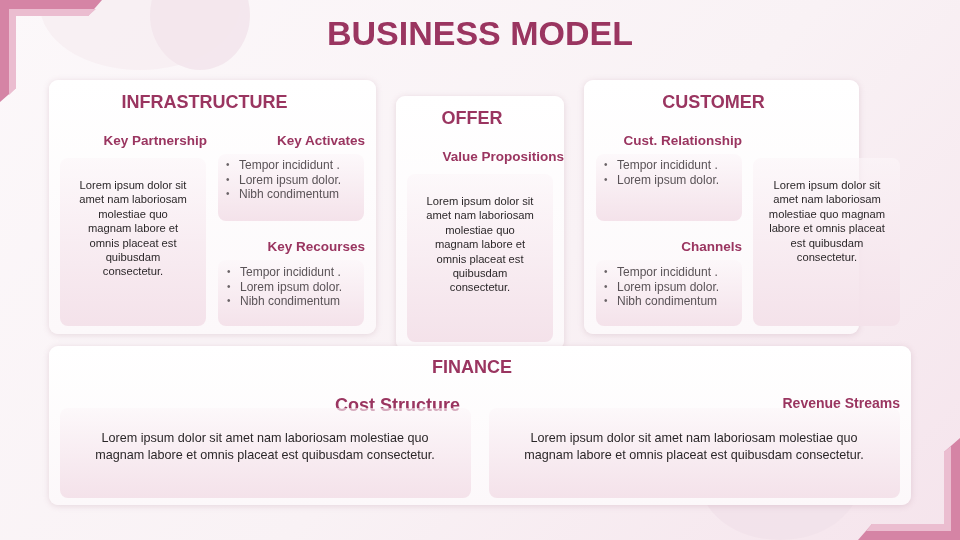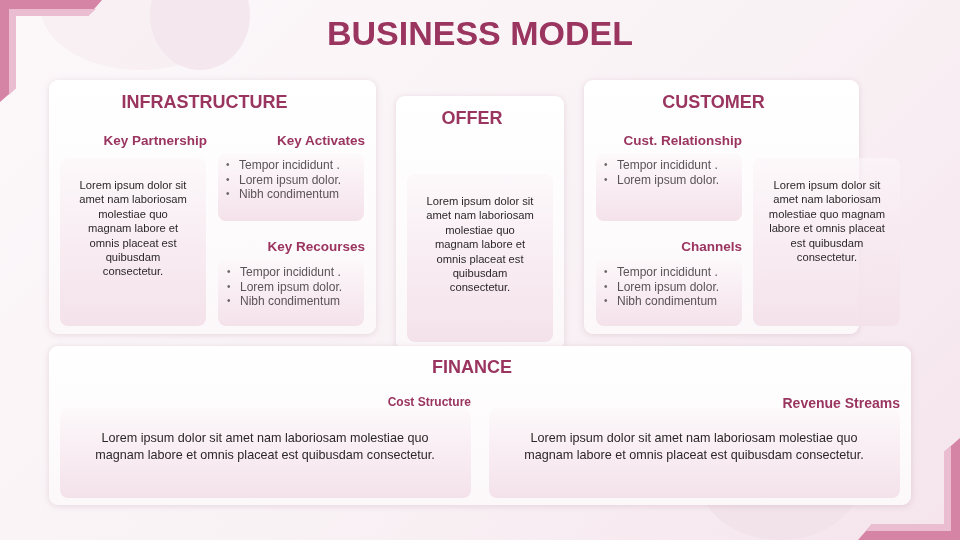--- a/index.html
+++ b/index.html
@@ -80,20 +80,21 @@
   <div class="panel" style="left:169px;top:180px;width:146px;height:66px;"></div>
   <ul class="bullets" style="left:178px;top:185px;">
     <li>Tempor incididunt .</li>
     <li>Lorem ipsum dolor.</li>
     <li>Nibh condimentum</li>
   </ul>
 </div>
 
 <div class="card" style="left:396px;top:80px;width:168px;height:254px;margin-top:16px;">
   <div class="card-title" style="top:12px;">OFFER</div>
+  <div class="sub" style="left:0;width:168px;top:53px;">Value Propositions</div>
   <div class="panel" style="left:11px;top:78px;width:146px;height:168px;"></div>
   <div class="para" style="left:28px;width:112px;top:98px;">Lorem ipsum dolor sit amet nam laboriosam molestiae quo magnam labore et omnis placeat est quibusdam consectetur.</div>
 </div>
 
 <div class="card" style="left:584px;top:80px;width:275px;height:254px;">
   <div class="card-title" style="top:12px;">CUSTOMER</div>
 
   <div class="sub" style="left:10px;width:148px;top:53px;">Cust. Relationship</div>
   <div class="panel" style="left:12px;top:74px;width:146px;height:67px;"></div>
   <ul class="bullets" style="left:20px;top:78px;">
@@ -109,20 +110,20 @@
     <li>Nibh condimentum</li>
   </ul>
 
   <div class="panel" style="left:169px;top:78px;width:147px;height:168px;"></div>
   <div class="para" style="left:183px;width:120px;top:98px;">Lorem ipsum dolor sit amet nam laboriosam molestiae quo magnam labore et omnis placeat est quibusdam consectetur.</div>
 </div>
 
 <div class="card" style="left:49px;top:346px;width:862px;height:159px;">
   <div class="card-title" style="top:11px;">FINANCE</div>
 
-  <div class="sub" style="left:11px;width:411px;top:49px;font-size:12px;">Cost Structure</div>
+  <div class="sub" style="left:0;width:411px;top:49px;font-size:18px;">Cost Structure</div>
   <div class="panel" style="left:11px;top:62px;width:411px;height:90px;"></div>
   <div class="para-wide" style="left:30px;width:372px;top:84px;">Lorem ipsum dolor sit amet nam laboriosam molestiae quo magnam labore et omnis placeat est quibusdam consectetur.</div>
 
   <div class="sub" style="left:440px;width:411px;top:49px;font-size:14px;">Revenue Streams</div>
   <div class="panel" style="left:440px;top:62px;width:411px;height:90px;"></div>
   <div class="para-wide" style="left:459px;width:372px;top:84px;">Lorem ipsum dolor sit amet nam laboriosam molestiae quo magnam labore et omnis placeat est quibusdam consectetur.</div>
 </div>
 
 </body></html>

